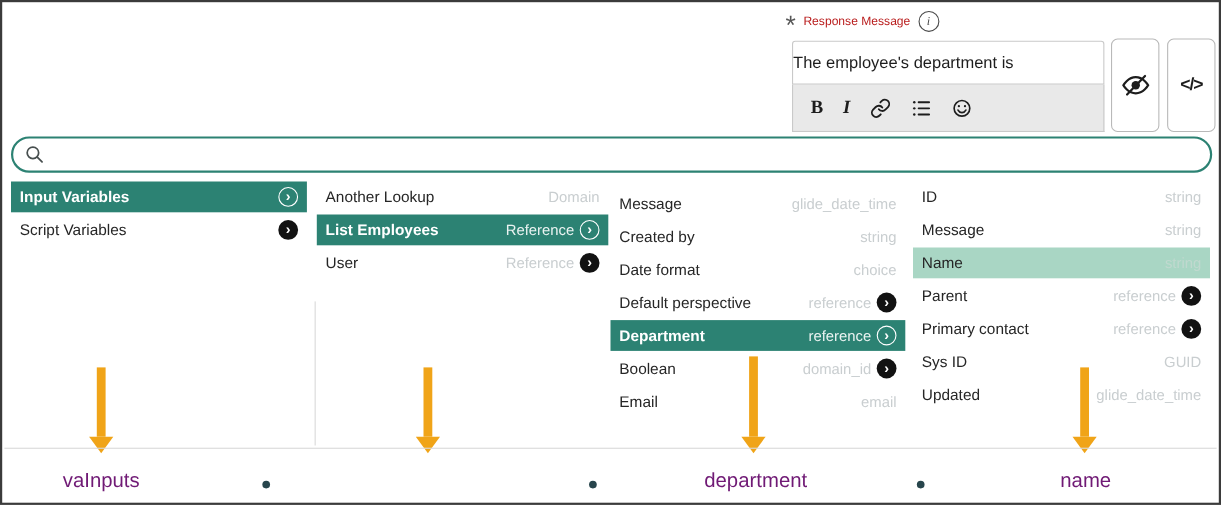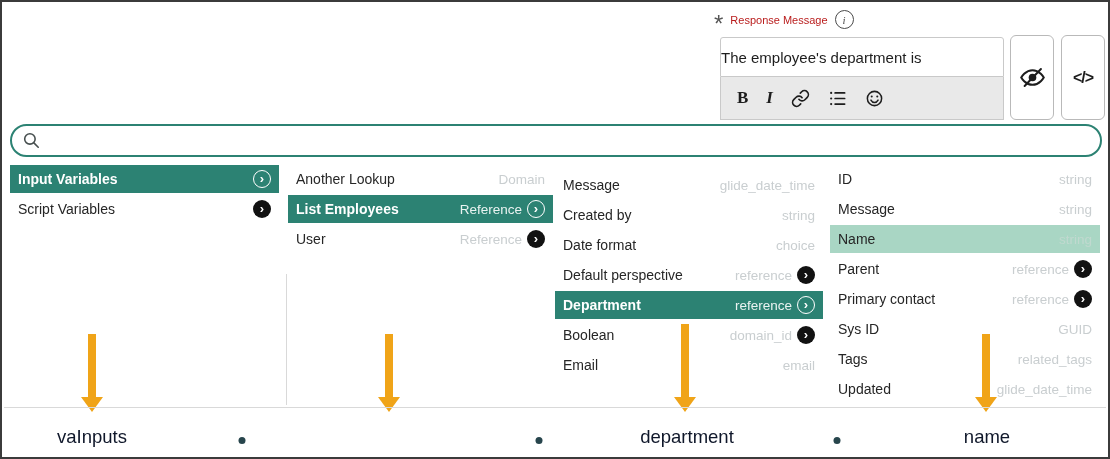--- a/index.html
+++ b/index.html
@@ -70,21 +70,21 @@
   .arrow{position:absolute;width:22px;}
   .arrow .shaft{display:block;width:8px;margin:0 auto;background:var(--orange);}
   .arrow .head{display:block;width:0;height:0;border-left:11px solid transparent;
     border-right:11px solid transparent;border-top:15px solid var(--orange);}
   .arrow-1{left:79px; top:332px;} .arrow-1 .shaft{height:63px;}
   .arrow-2{left:376px;top:332px;} .arrow-2 .shaft{height:63px;}
   .arrow-3{left:672px;top:322px;} .arrow-3 .shaft{height:73px;}
   .arrow-4{left:973px;top:332px;} .arrow-4 .shaft{height:63px;}
   
   .bottom-line{position:absolute;left:2px;right:2px;top:405px;height:1px;background:#d9d9d9;}
-  .bc{position:absolute;top:424px;transform:translateX(-50%);font-size:18.5px;color:#0f172a;
+  .bc{position:absolute;top:424px;transform:translateX(-50%);font-size:18.5px;color:#701a75;
     font-weight:500;white-space:nowrap;}
   .bc-1{left:90px;} .bc-2{left:385px;} .bc-3{left:685px;} .bc-4{left:985px;}
   .bcdot{position:absolute;top:435px;width:7px;height:7px;border-radius:50%;background:#27454c;
     transform:translateX(-50%);}
   .dot-1{left:240px;} .dot-2{left:537px;} .dot-3{left:835px;}
 </style>
 </head>
 <body>
 
 <div class="screen">
@@ -265,26 +265,20 @@
           <span class="chev chev-dark">›</span>
         </span>
       </div>
       <div class="row">
         <span class="lab">Sys ID</span>
         <span class="right">
           <span class="typ">GUID</span>
         </span>
       </div>
       <div class="row">
-        <span class="lab">Tags</span>
-        <span class="right">
-          <span class="typ">related_tags</span>
-        </span>
-      </div>
-      <div class="row">
         <span class="lab">Updated</span>
         <span class="right">
           <span class="typ">glide_date_time</span>
         </span>
       </div>
     </div>
 
   <div class="v-divider"></div>
 
   <div class="arrow arrow-1">

